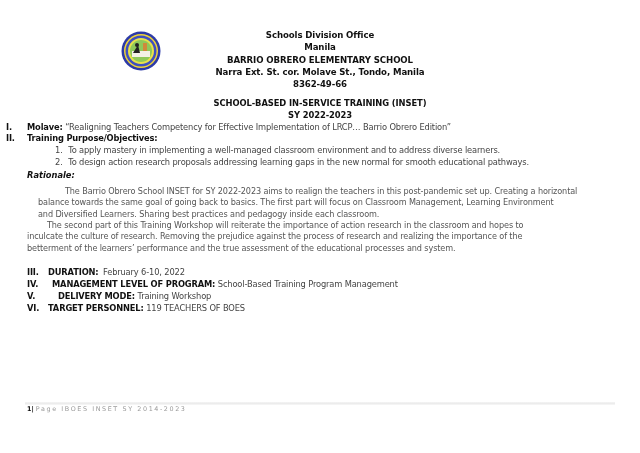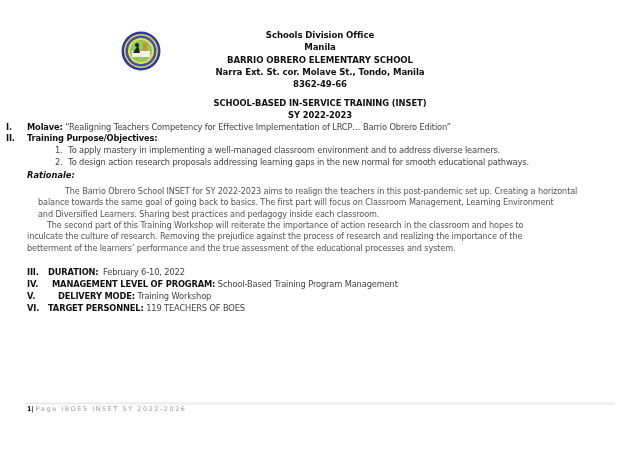--- a/index.html
+++ b/index.html
@@ -144,16 +144,16 @@
   <div class="row" style="left:27px; top:303px;">
     <span class="num" style="left:0;">VI.</span>
     <span style="position:absolute; left:21px;">
       <span class="label">TARGET PERSONNEL:</span>
       <span class="val">119 TEACHERS OF BOES</span>
     </span>
   </div>
 
   <div class="footer-rule"></div>
   <div class="footer">
-    <span class="pg">1</span><span class="bar">|</span><span>Page IBOES INSET SY 2022-2026</span>
+    <span class="pg">1</span><span class="bar">|</span><span>Page IBOES INSET SY 2014-2023</span>
   </div>
 
 </div>
 
 </body></html>

